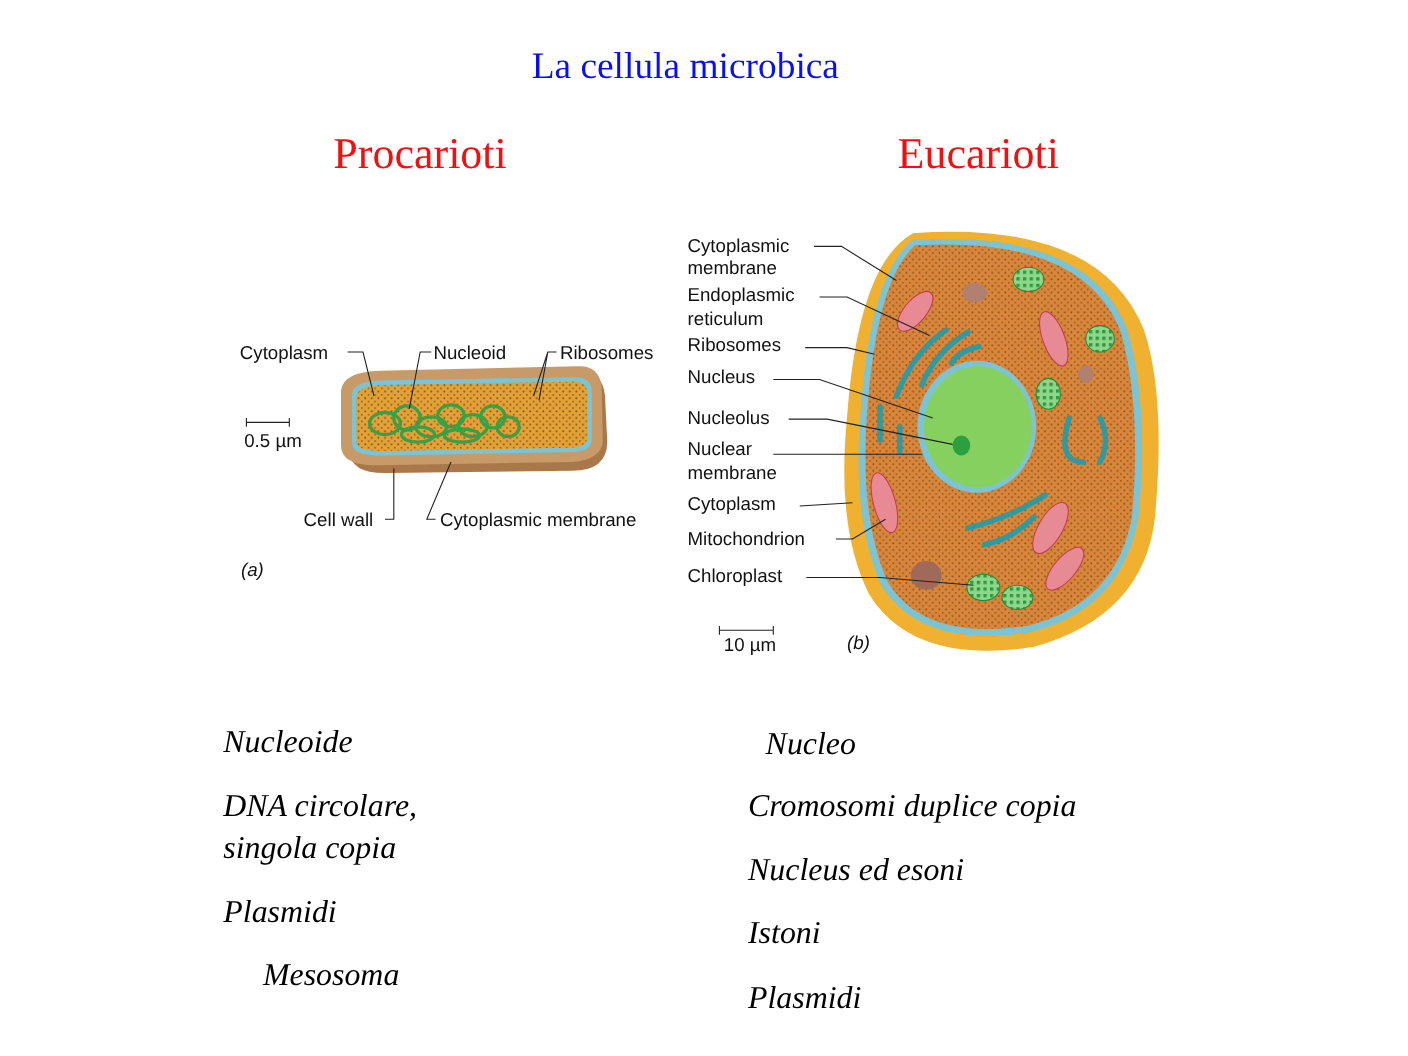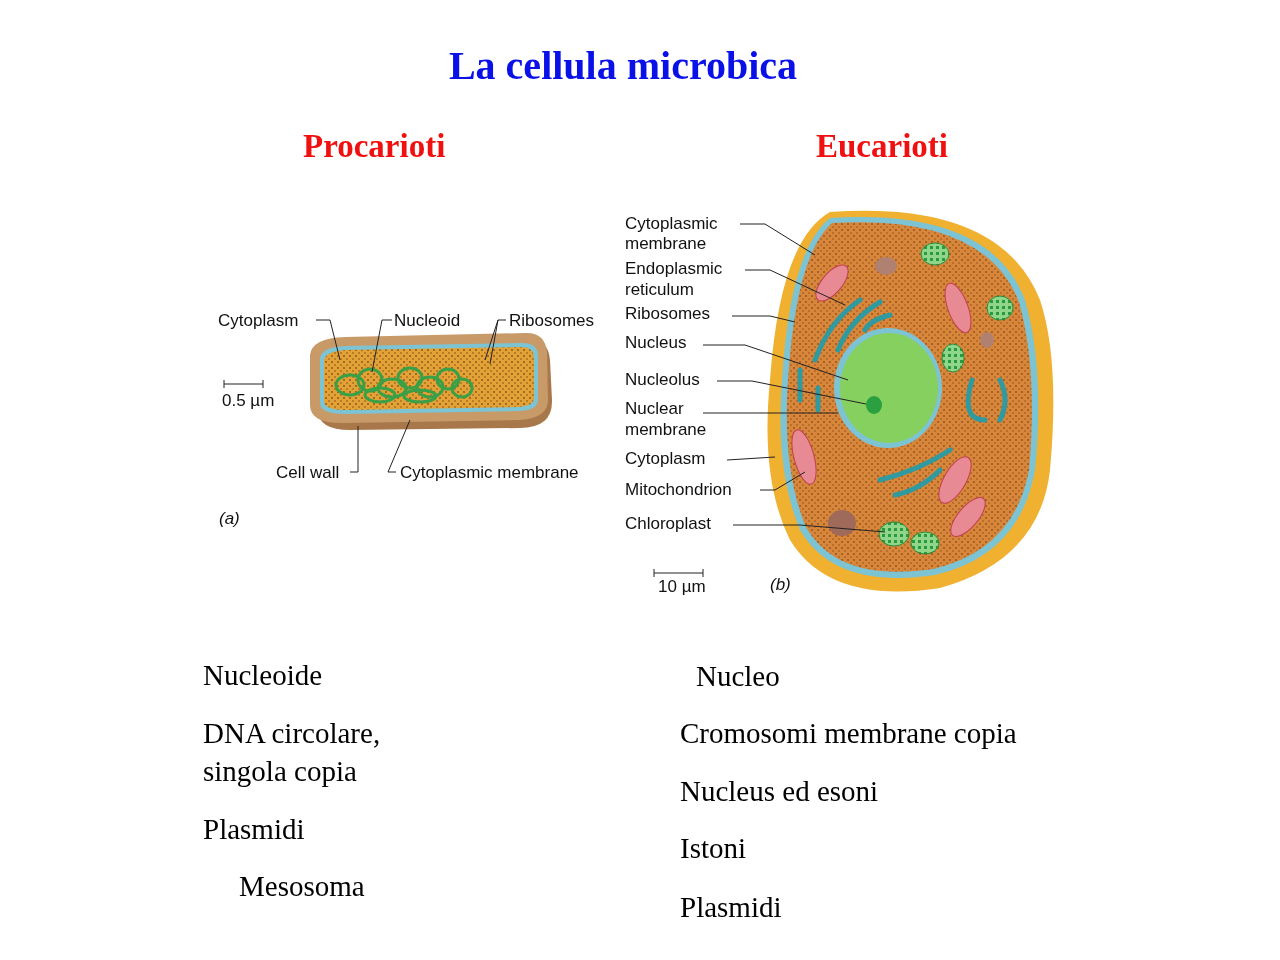--- a/index.html
+++ b/index.html
@@ -1,25 +1,25 @@
 <!DOCTYPE html>
 <html><head>
 <meta charset="utf-8">
 <style>
   html, body { margin:0; padding:0; background:#ffffff; }
   body { width:1280px; height:960px; position:relative; overflow:hidden; font-family:"Liberation Serif", serif; }
-  .title { position:absolute; left:0; width:1246px; top:42px; text-align:center; font-weight:bold; font-size:40px; color:#0a10e8; }
-  .sub { position:absolute; top:128px; font-weight:bold; font-size:33px; color:#f01010; }
+  .title { position:absolute; left:0; width:1246px; top:42px; text-align:center; font-weight:normal; font-size:34px; color:#0a10e8; }
+  .sub { position:absolute; top:116px; font-weight:normal; font-size:40px; color:#f01010; }
   .sub.left { left:303px; }
   .sub.right { left:816px;text-align:center; }
   svg.fig { position:absolute; left:0; top:0; }
   .lbl { font-family:"Liberation Sans", sans-serif; font-size:17px; fill:#111; }
   .lead { stroke:#222; stroke-width:1; fill:none; }
   .list { position:absolute; font-size:29px; color:#000; line-height:38px; }
-  .list div { position:absolute; white-space:nowrap; }
+  .list div { position:absolute; white-space:nowrap;font-style:italic; }
 </style>
 </head>
 <body>
 
 <div class="title">La cellula microbica</div>
 <div class="sub left">Procarioti</div>
 <div class="sub right">Eucarioti</div>
 
 <svg class="fig" width="1280" height="960">
   <defs>
@@ -134,17 +134,17 @@
 
 <div class="list">
   <div style="left:203px; top:656px;">Nucleoide</div>
   <div style="left:203px; top:714px;">DNA circolare,</div>
   <div style="left:203px; top:752px;">singola copia</div>
   <div style="left:203px; top:810px;">Plasmidi</div>
   <div style="left:203px; top:867px;margin-left:36px;">Mesosoma</div>
 </div>
 <div class="list">
   <div style="left:696px; top:657px;">Nucleo</div>
-  <div style="left:680px; top:714px;">Cromosomi membrane copia</div>
+  <div style="left:680px; top:714px;">Cromosomi duplice copia</div>
   <div style="left:680px; top:772px;">Nucleus ed esoni</div>
   <div style="left:680px; top:829px;">Istoni</div>
   <div style="left:680px; top:888px;">Plasmidi</div>
 </div>
 
 </body></html>

